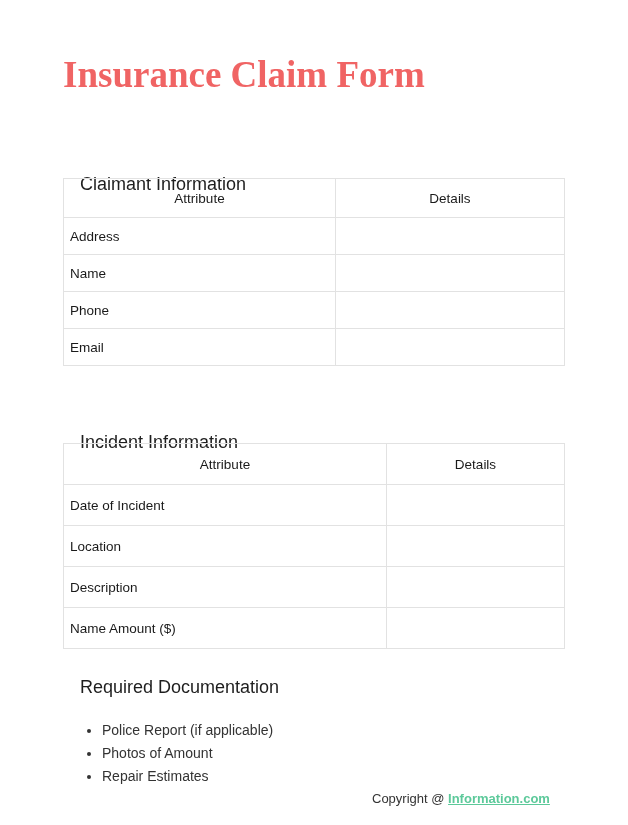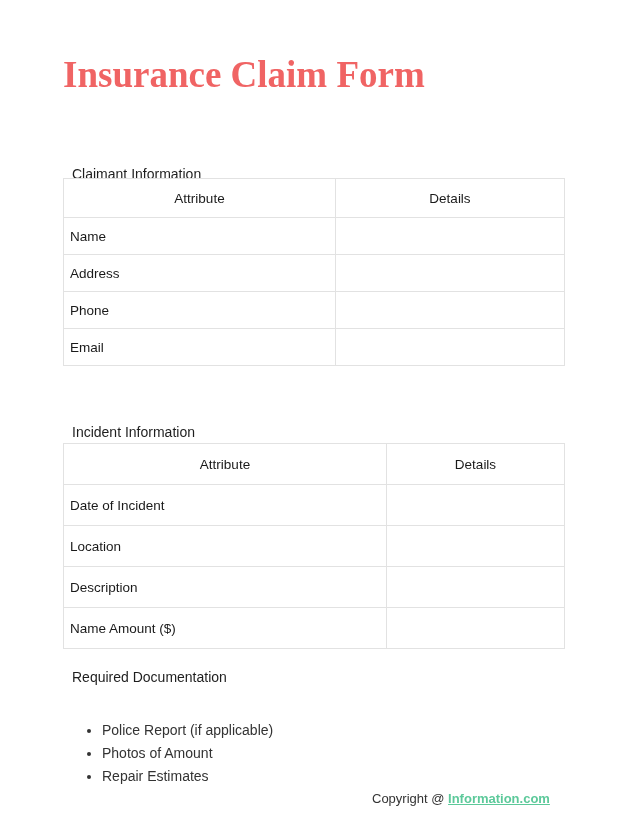--- a/index.html
+++ b/index.html
@@ -1,18 +1,18 @@
 <!DOCTYPE html>
 <html><head>
 <meta charset="utf-8">
 <style>
   html, body { margin: 0; padding: 0; background: #ffffff; }
   body { width: 628px; height: 825px; position: relative; overflow: hidden; font-family: "Liberation Sans", sans-serif; color: #1a1a1a; }
   .title { position: absolute; left: 63px; top: 50px; margin: 0; font-family: Liberation Serif, serif; font-weight: bold; font-size: 37px; color: #f06464; letter-spacing: 0px; line-height: 50px; }
-  .section-heading { position: absolute; left: 64px; font-size: 14px; color: #1e1e1e; margin: 8px; }
+  .section-heading { position: absolute; left: 64px; font-size: 18px; color: #1e1e1e; margin: 16px; }
   table { position: absolute; left: 63px; border-collapse: collapse; width: 501px; table-layout: fixed; }
   td, th { border: 1px solid #e2e2e2; font-size: 13.5px; padding: 0 6px; color: #1a1a1a; }
   th { font-weight: normal; text-align: center; }
   td.label { font-weight: normal; text-align: left; }
   .t1 { top: 178px; }
   .t1 th { height: 38px; }
   .t1 td { height: 36px; }
   .t2 { top: 443px; }
   .t2 th { height: 40px; }
   .t2 td { height: 40px; }
@@ -31,25 +31,25 @@
   <colgroup>
       <col style="width:272px">
       <col style="width:229px">
     </colgroup>
   <tbody>
       <tr>
     <th>Attribute</th>
     <th>Details</th>
   </tr>
   <tr>
-    <td class="label">Name</td>
+    <td class="label">Address</td>
     <td></td>
   </tr>
   <tr>
-    <td class="label">Address</td>
+    <td class="label">Name</td>
     <td></td>
   </tr>
   <tr>
     <td class="label">Phone</td>
     <td></td>
   </tr>
   <tr>
     <td class="label">Email</td>
     <td></td>
   </tr>

